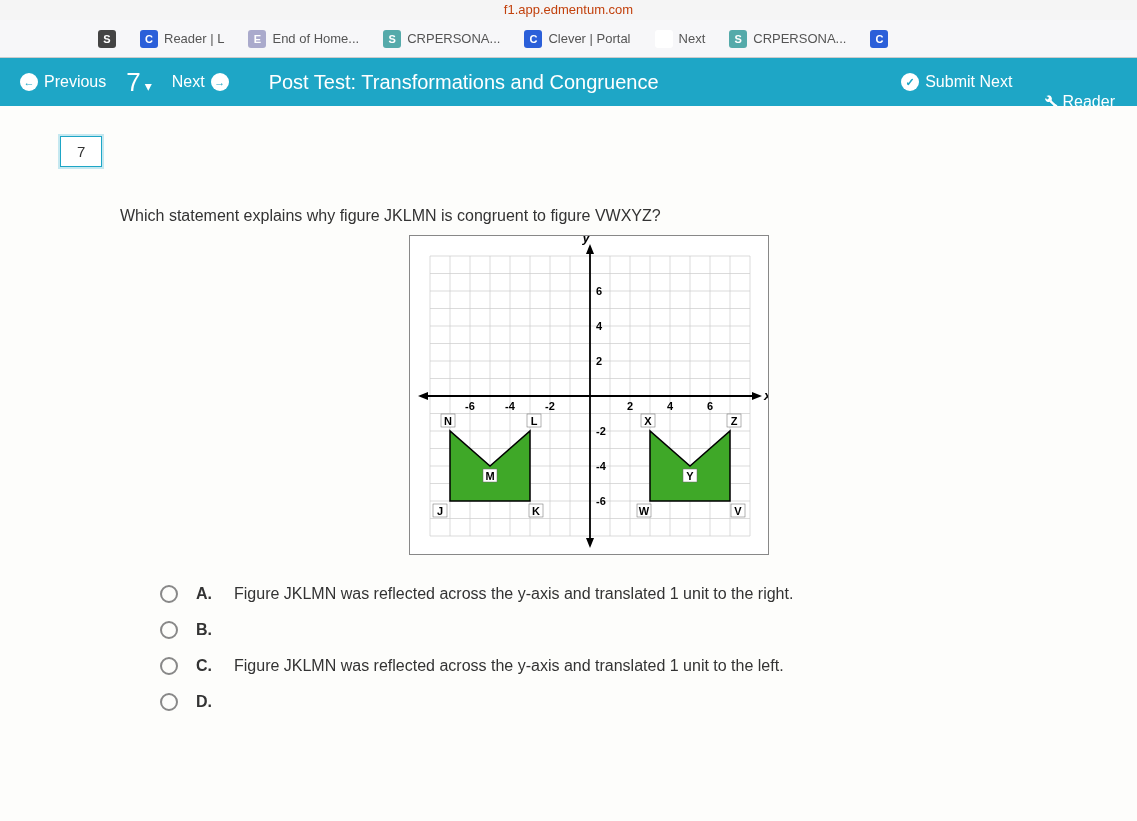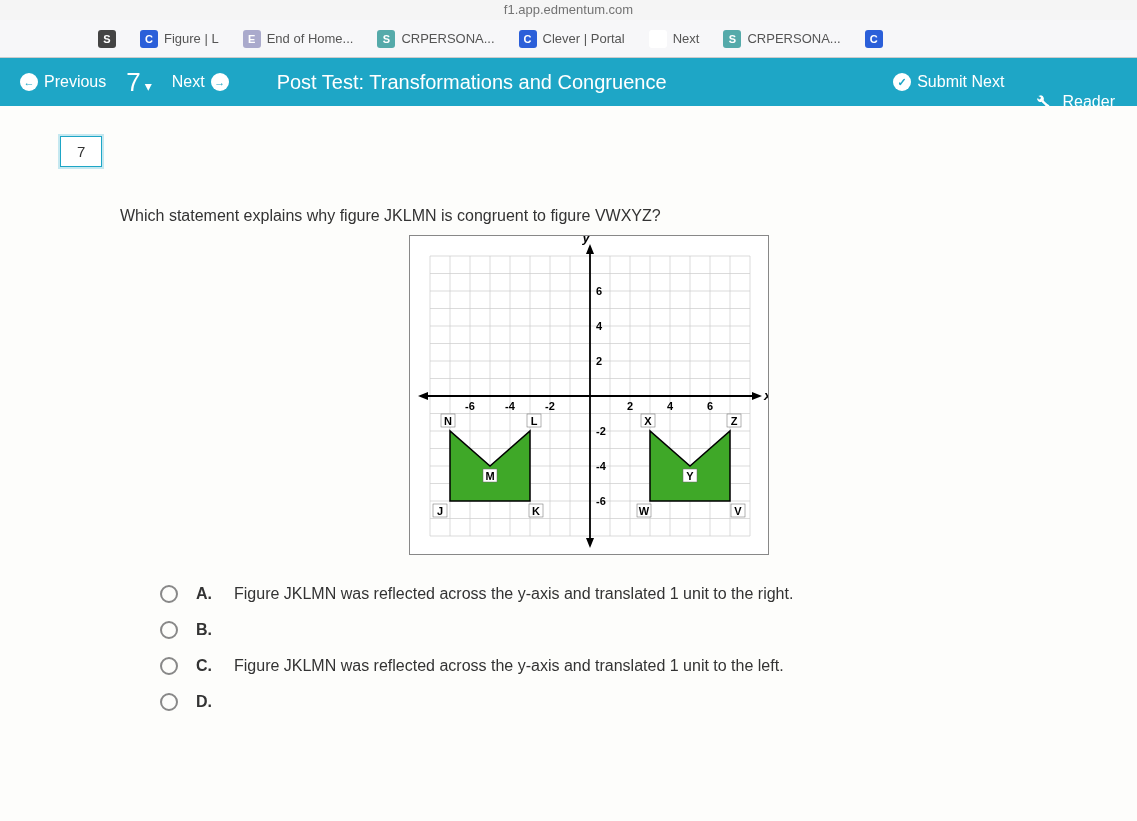--- a/index.html
+++ b/index.html
@@ -11,21 +11,21 @@
       overflow: hidden;
       position: relative;
     }
     .url-bar-hint {
       position: absolute;
       top: 0;
       left: 0;
       right: 0;
       height: 20px;
       background: #f5f5f5;
-      color: #737373;
+      color: #c2410c;
       font-size: 13px;
       text-align: center;
       line-height: 20px;
     }
     .bookmarks-bar {
       position: absolute;
       top: 20px;
       left: 0;
       right: 0;
       height: 38px;
@@ -85,35 +85,35 @@
     }
     .toolbar .question-num {
       font-size: 26px;
       font-weight: 500;
       display: flex;
       align-items: center;
       gap: 4px;
     }
     .toolbar .title {
       font-size: 20px;
-      margin-left: 28px;
+      margin-left: 20px;
       flex: 0 0 auto;
     }
     .toolbar .spacer { flex: 1; }
     .toolbar .submit {
       display: flex;
       align-items: center;
       gap: 6px;
       cursor: pointer;
       padding: 4px 10px;
     }
     .toolbar .reader {
       display: flex;
       align-items: flex-end;
-      gap: 10px;
+      gap: 2px;
       cursor: pointer;
       padding: 4px 10px;
       margin-top: 40px;
     }
     .circle-icon {
       width: 18px; height: 18px; border-radius: 50%;
       background: white; color: #1ea6c6;
       display: flex; align-items: center; justify-content: center;
       font-size: 11px; font-weight: bold;
     }
@@ -176,21 +176,21 @@
 <body>
 
 <div class="url-bar-hint">f1.app.edmentum.com</div>
 
 <div class="bookmarks-bar" id="bookmarks-bar">
     <div class="bookmark">
       <div class="favicon fav-s">S</div>
     </div>
     <div class="bookmark">
       <div class="favicon fav-c">C</div>
-      <span>Figure | L</span>
+      <span>Reader | L</span>
     </div>
     <div class="bookmark">
       <div class="favicon fav-e">E</div>
       <span>End of Home...</span>
     </div>
     <div class="bookmark">
       <div class="favicon fav-sg">S</div>
       <span>CRPERSONA...</span>
     </div>
     <div class="bookmark">

